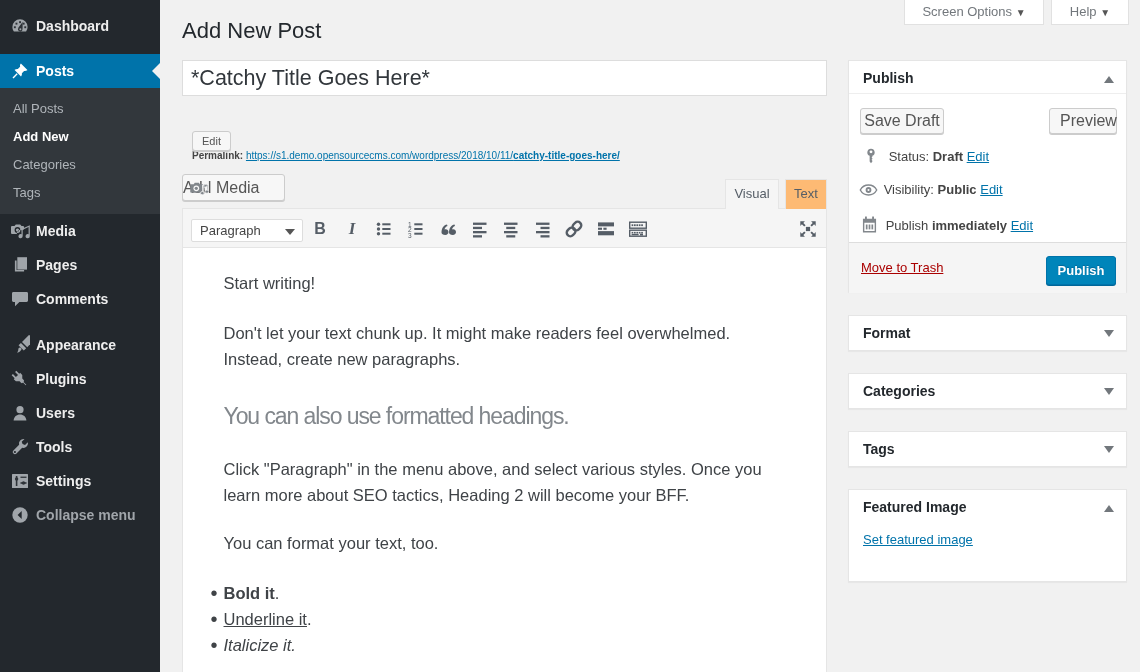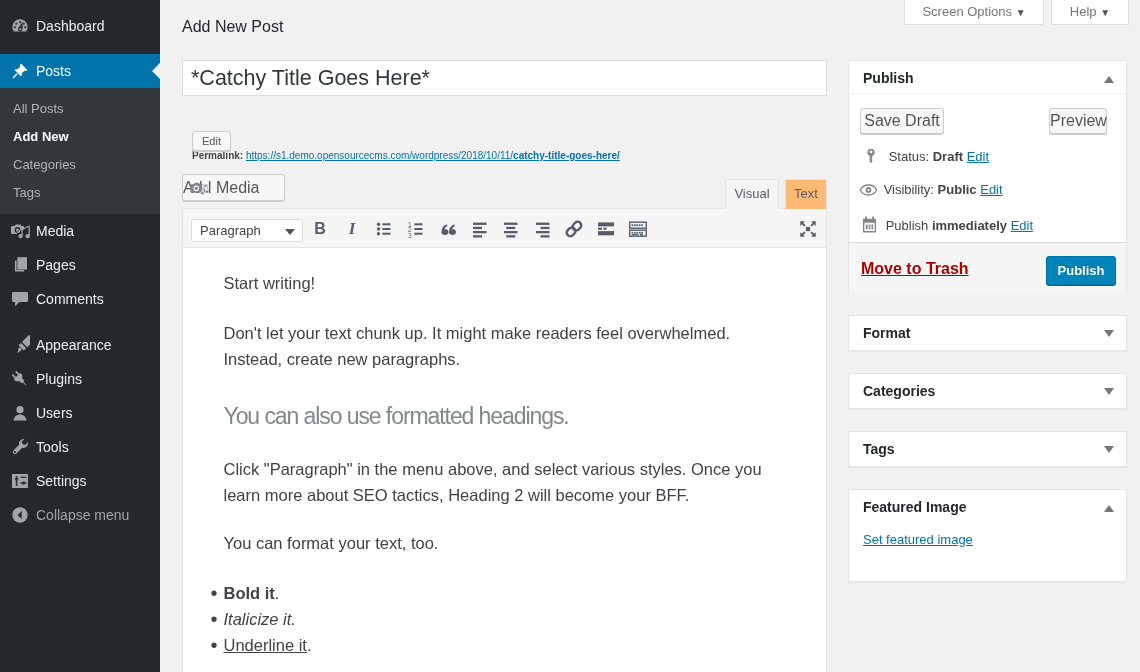--- a/index.html
+++ b/index.html
@@ -1,34 +1,34 @@
 <!DOCTYPE html>
 <html><head>
 <meta charset="utf-8">
 <style>
 * { margin:0; padding:0; box-sizing:border-box; }
 html,body { width:1140px; height:672px; overflow:hidden; background:#f1f1f1;
   font-family:"Liberation Sans", sans-serif; }
 #sidebar { position:absolute; left:0; top:0; width:160px; height:672px; background:#23282d; }
-.mitem { position:absolute; left:0; width:160px; height:34px; color:#eee; font-size:14px; }
+.mitem { position:absolute; left:0; width:160px; height:34px; color:#eee; font-size:14px;font-weight:bold; }
 .mitem .micon { position:absolute; left:10px; top:7px; width:20px; height:20px; }
 .mitem .mtxt { position:absolute; left:36px; top:9px; line-height:16px; }
 #posts-item { background:#0073aa; color:#fff; }
 #posts-item:after { content:""; position:absolute; right:0; top:9px; width:0; height:0;
   border:8px solid transparent; border-right-color:#f1f1f1; }
 #submenu { position:absolute; left:0; top:88px; width:160px; height:126px; background:#32373c; }
 .smitem { position:absolute; left:13px; font-size:13px; color:#b0b5ba; line-height:16px; }
 .smitem.cur { color:#fff; font-weight:bold; }
 #collapse { color:#a0a5aa; }
 
 
 #page { position:absolute; left:160px; top:0; width:980px; height:672px; }
 .metatab { position:absolute; top:0; height:25px; background:#fff; border:1px solid #e1e1e1;
   border-top:none; color:#72777c; font-size:13px; line-height:23px; text-align:center; }
-h1 { position:absolute; left:22px; top:18px; font-size:16px; font-weight:400; color:#23282d; }
+h1 { position:absolute; left:22px; top:18px; font-size:22px; font-weight:400; color:#23282d; }
 #titlebox { position:absolute; left:22px; top:60px; width:645px; height:36px; background:#fff;
   border:1px solid #ddd; font-size:21.5px; color:#32373c; line-height:34px; padding-left:8px; }
 #permalink { position:absolute; left:32px; top:110px; font-size:10px; color:#444;margin-top:40px; }
 #permalink b { font-weight:bold; }
 #permalink .lnk { color:#0073aa; text-decoration:underline; }
 .button { display:inline-block; background:#f7f7f7; border:1px solid #ccc; border-radius:3px;
   color:#555; font-size:16px; text-align:center; box-shadow:0 1px 0 #ccc; }
 #editbtn { position:absolute; left:32px; top:131px; width:39px; height:20px; font-size:11px; line-height:18px; }
 #mediabtn { position:absolute; left:22px; top:174px; width:103px; height:27px; line-height:25px; text-align:left; }
 #mediabtn svg { position:absolute; left:7px; top:5px; }
@@ -57,21 +57,21 @@
 
 .postbox { position:absolute; left:688px; width:279px; background:#fff; border:1px solid #e5e5e5;
   box-shadow:0 1px 1px rgba(0,0,0,.04); }
 .postbox h2 { font-size:14px; color:#23282d; padding:9px 12px 0 14px; font-weight:bold; }
 .pbarrow { position:absolute; right:12px; top:14px; width:0; height:0; border:5px solid transparent; }
 .arr-down { border-top:7px solid #72777c; }
 .arr-up { border-bottom:7px solid #72777c; margin-top:-4px; }
 .prow { font-size:13px; color:#444; }
 .bluelink { color:#0073aa; text-decoration:underline; }
 #majoract { position:absolute; left:0; top:181px; width:277px; height:51px; background:#f5f5f5; border-top:1px solid #ddd; }
-#trash { position:absolute; left:12px; top:17px; color:#a00; font-size:16px; text-decoration:underline;font-weight:bold; }
+#trash { position:absolute; left:12px; top:17px; color:#a00; font-size:13px; text-decoration:underline; }
 #publishbtn { position:absolute; right:10px; top:13px; width:70px; height:29px; background:#0085ba;
   border:1px solid #0073aa; border-radius:3px; color:#fff; font-size:13px; font-weight:bold; line-height:27px; text-align:center;
   box-shadow:0 1px 0 #006799; text-shadow:0 -1px 1px #006799; }
 </style>
 </head>
 <body>
 <div id="sidebar">
   <div class="mitem" style="top:9px;">
       <span class="micon" id="ic-dash"><svg viewBox="0 0 20 20" width="20" height="20">
           <path fill="#a0a5aa" d="M10 3.3a7.6 7.6 0 0 0-7.6 7.6c0 1.7.6 3.3 1.5 4.6h12.2a7.55 7.55 0 0 0 1.5-4.6A7.6 7.6 0 0 0 10 3.3z"></path>
@@ -283,30 +283,30 @@
       </svg>
   </div>
   <div id="edcontent">
     <p>Start writing!</p>
     <p>Don't let your text chunk up. It might make readers feel overwhelmed.<br>Instead, create new paragraphs.</p>
     <h2>You can also use formatted headings.</h2>
     <p style="margin-bottom:22px;">Click "Paragraph" in the menu above, and select various styles. Once you<br>learn more about SEO tactics, Heading 2 will become your BFF.</p>
     <p>You can format your text, too.</p>
     <ul>
       <li><b>Bold it</b>.</li>
+      <li><u>Underline it</u>.</li>
       <li><i>Italicize it.</i></li>
-      <li><u>Underline it</u>.</li>
     </ul>
   </div>
   <div class="postbox" id="pb-publish" style="top:60px;height:232px;">
     <h2>Publish</h2>
       <span class="pbarrow arr-up"></span>
     <div style="position:absolute;left:0;top:32px;width:277px;border-top:1px solid #eee;"></div>
     <div class="button" style="position:absolute;left:11px;top:47px;width:84px;height:26px;line-height:24px;">Save Draft</div>
-    <div class="button" style="position:absolute;left:200px;top:47px;width:58px;height:26px;line-height:24px;">Preview</div>
+    <div class="button" style="position:absolute;left:200px;top:47px;width:68px;height:26px;line-height:24px;padding-left:10px;">Preview</div>
     <div class="prow" style="position:absolute;left:14px;top:87px;">
       <svg width="16" height="16" viewBox="0 0 20 20" style="vertical-align:-3px;">
           <path fill="#82878c" d="M10 1a4.5 4.5 0 0 0-1.7 8.7V17l1.7 2 1.7-2v-1.2l-1-1 1-1v-1l-1-1 1-1V9.7A4.5 4.5 0 0 0 10 1zm0 2a1.8 1.8 0 1 1 0 3.6A1.8 1.8 0 0 1 10 3z"></path>
         </svg>
       <span style="margin-left:6px;">Status: <b>Draft</b> <span class="bluelink">Edit</span></span>
     </div>
     <div class="prow" style="position:absolute;left:10px;top:121px;">
       <svg width="19" height="14" viewBox="0 0 20 15" style="vertical-align:-3px;">
           <path fill="none" stroke="#82878c" stroke-width="1.5" d="M10 2.2C6.1 2.2 2.9 4.3 1.2 7.5 2.9 10.7 6.1 12.8 10 12.8s7.1-2.1 8.8-5.3C17.1 4.3 13.9 2.2 10 2.2z"></path>
           <circle cx="10" cy="7.5" r="2.1" fill="none" stroke="#82878c" stroke-width="2"></circle>

